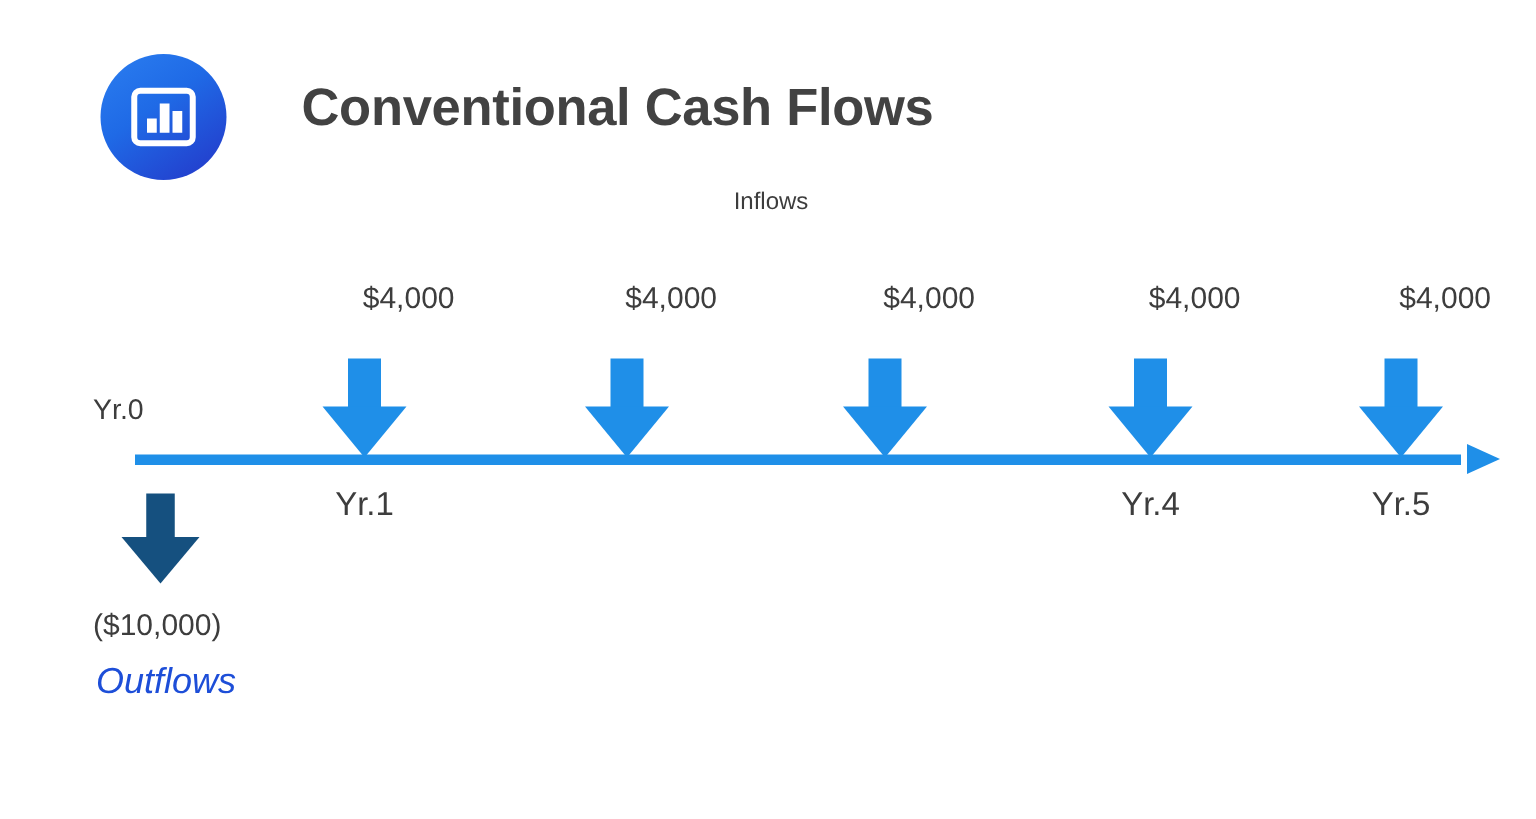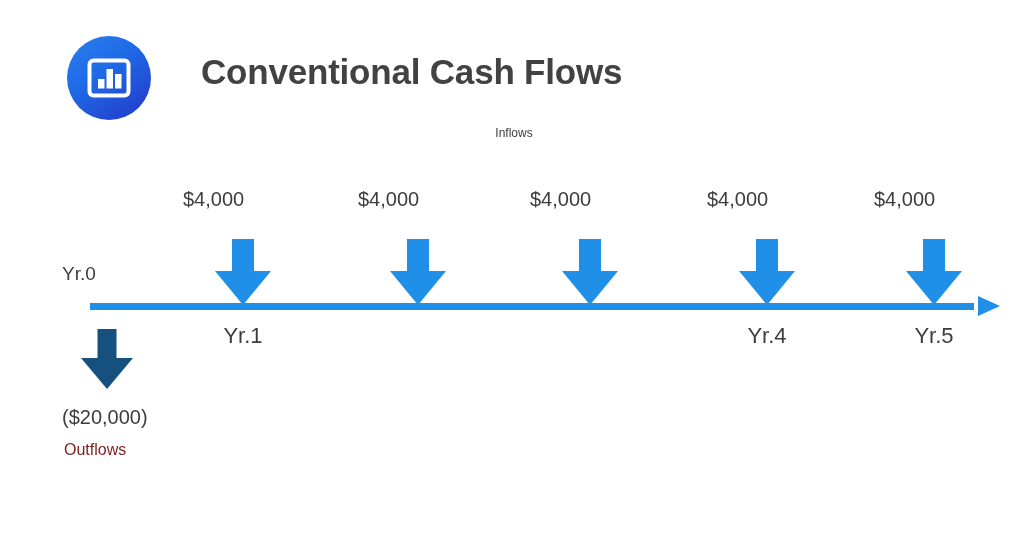--- a/index.html
+++ b/index.html
@@ -48,21 +48,21 @@
     white-space: nowrap;
   }
 
   
   .inflows-caption {
     position: absolute;
     top: 126px;
     left: 0;
     width: 1024px;
     text-align: center;
-    font-size: 12px;
+    font-size: 16px;
     color: #3d3d3d;
   }
   
   .inflows-caption > span { position: relative; left: 2px; }
 
   
   .timeline {
     position: absolute;
     left: 90px;
     top: 303px;
@@ -97,21 +97,21 @@
     color: #3d3d3d;
     white-space: nowrap;
   }
 
   
   .inflow {
     position: absolute;
     top: 186px;
     width: 120px;
     margin-left: -60px;
-    text-align: left;
+    text-align: right;
   }
   .inflow .amount {
     font-size: 20px;
     color: #3d3d3d;
     line-height: 26px;
     white-space: nowrap;
   }
   .arrow-down {
     position: relative;
     width: 56px;
@@ -184,23 +184,24 @@
     left: 62px;
     top: 406px;
     font-size: 20px;
     color: #3d3d3d;
     white-space: nowrap;
   }
   .outflow-caption {
     position: absolute;
     left: 64px;
     top: 441px;
-    font-size: 16px;
-    color: #7f1d1d;
-    white-space: nowrap;
+    font-size: 24px;
+    color: #1d4ed8;
+    white-space: nowrap;
+    font-style: italic;
   }
 </style>
 </head>
 <body>
 
 <div id="canvas">
 
   <div class="logo-badge">
     <span>
       <svg width="44" height="40" viewBox="0 0 44 40" aria-hidden="true">
@@ -262,16 +263,16 @@
   </div>
 
   <div class="yr-label" style="left:243px">Yr.1</div>
   <div class="yr-label" style="left:767px">Yr.4</div>
   <div class="yr-label" style="left:934px">Yr.5</div>
 
   <div class="outflow-arrow">
     <span class="stem"></span>
       <span class="head"></span>
   </div>
-  <div class="outflow-amount">($20,000)</div>
+  <div class="outflow-amount">($10,000)</div>
   <div class="outflow-caption">Outflows</div>
 
 </div>
 
 </body></html>

